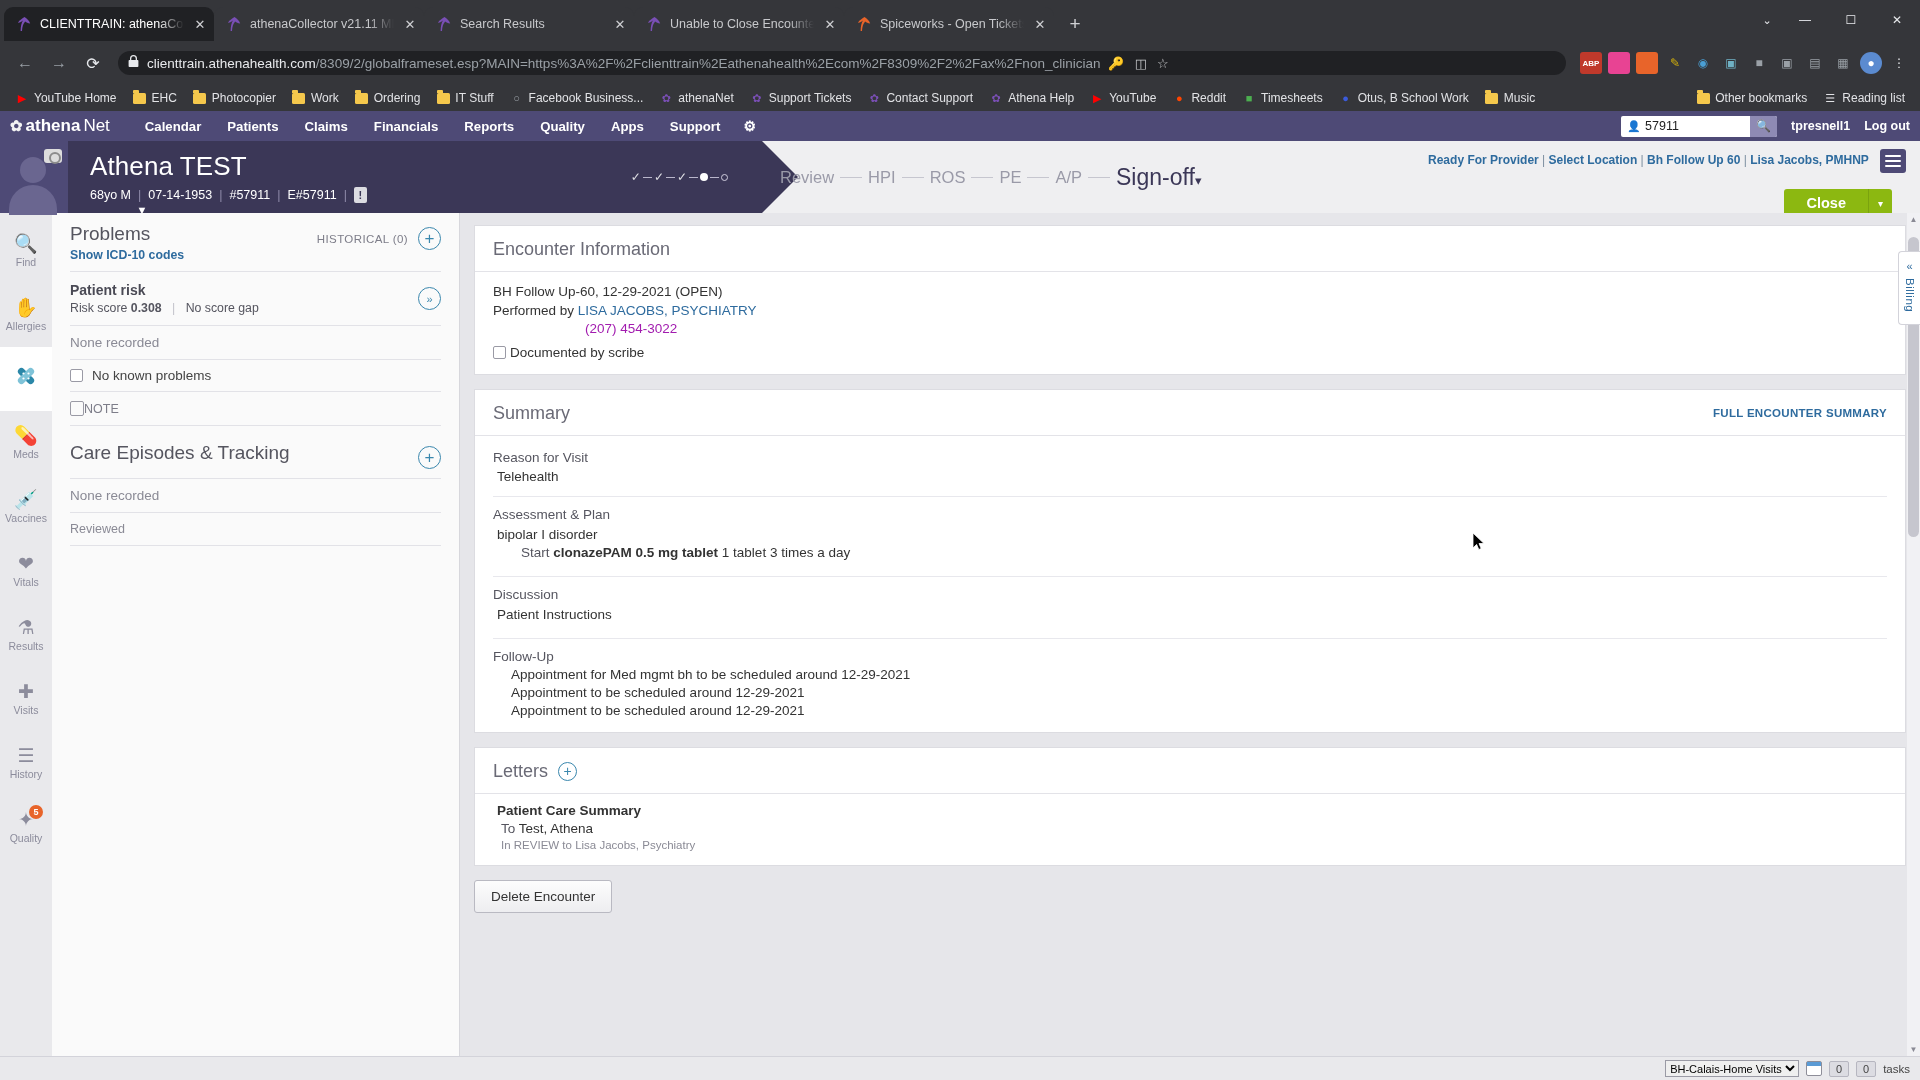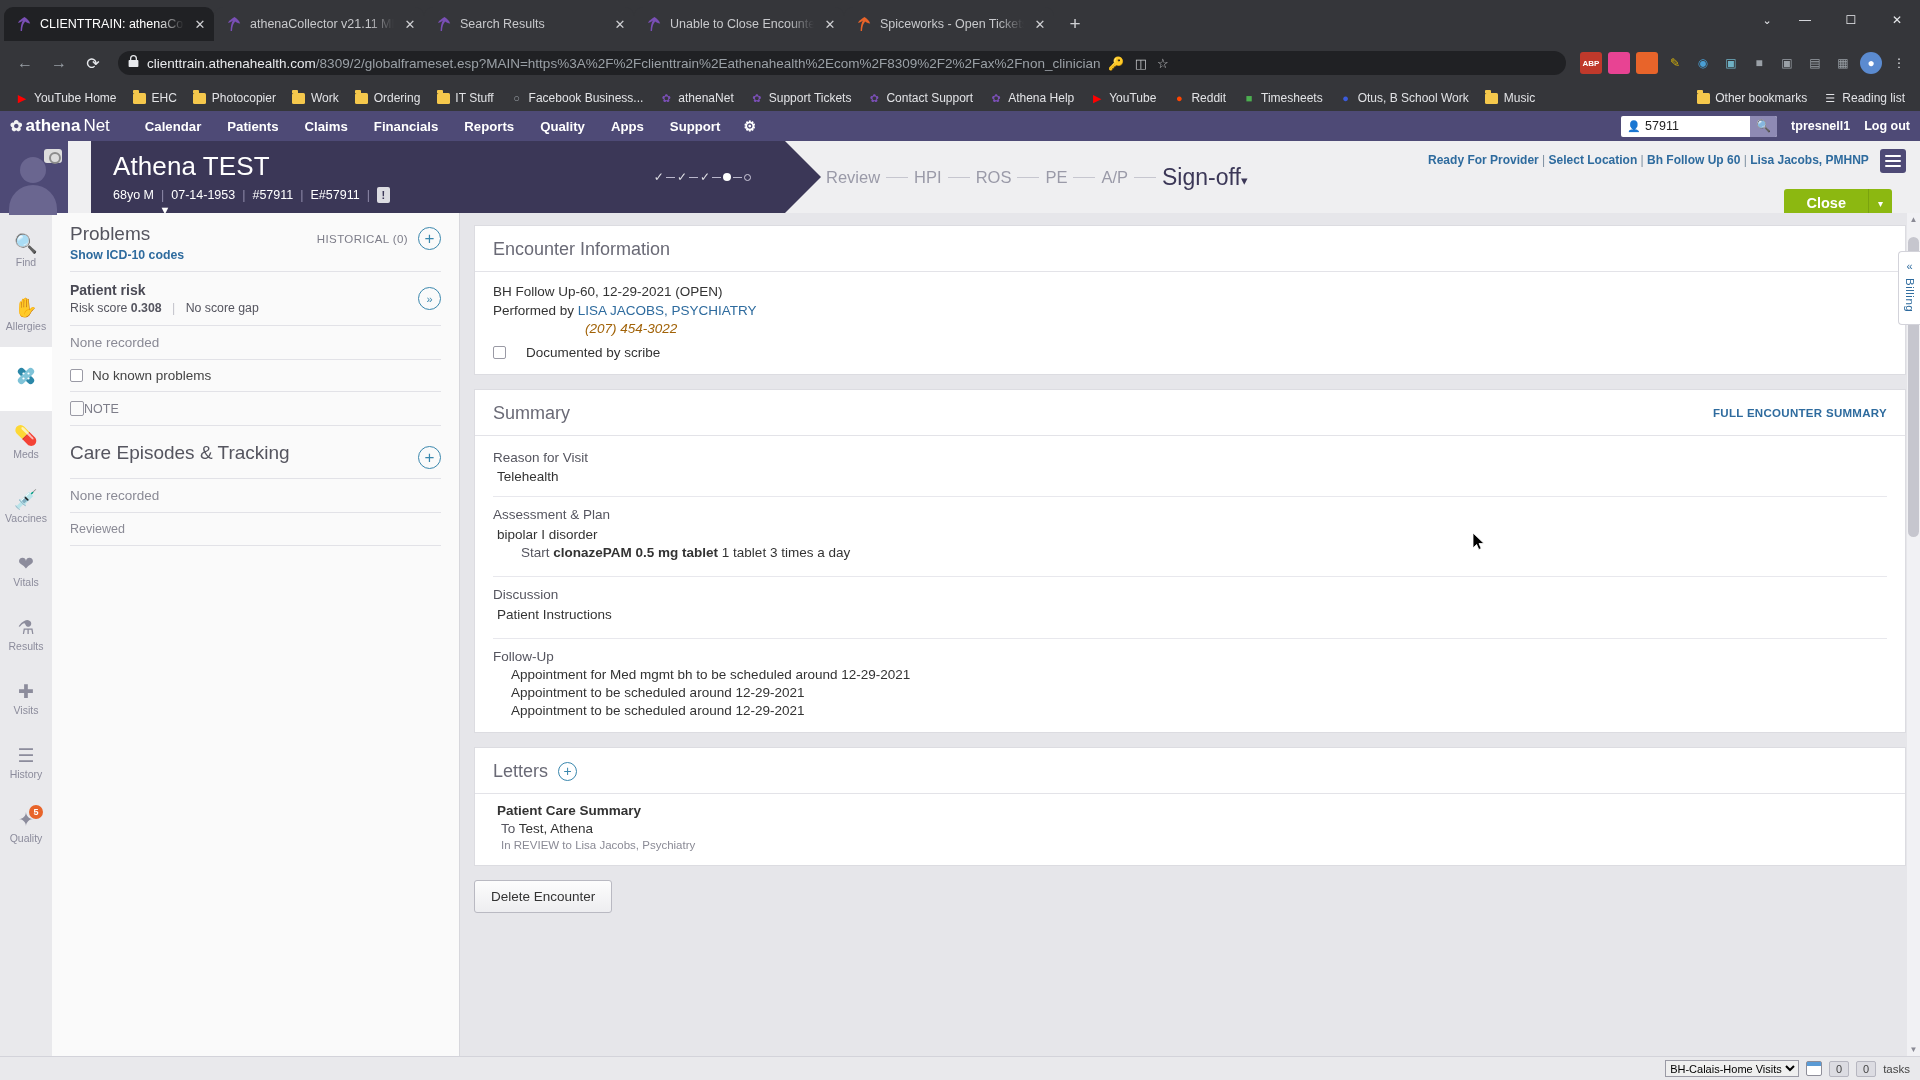--- a/index.html
+++ b/index.html
@@ -86,21 +86,21 @@
   .nav-right { margin-left:auto; display:flex; align-items:center; gap:14px; }
   .searchwrap { display:flex; align-items:center; height:21px; background:#fff; border-radius:2px; }
   .searchwrap .personicon{ color:#7b7b7b; font-size:11px; padding:0 4px 0 6px;}
   .searchwrap input { border:0; outline:0; height:19px; width:105px; font-size:12.5px; color:#222;
                       font-family:"Liberation Sans", sans-serif; }
   .searchbtn { width:27px;height:21px; background:#8e8ab4; color:#fff; display:flex;
                align-items:center;justify-content:center; font-size:12px; border-radius:0 2px 2px 0;}
   .nav-right .user { font-size:12.5px; font-weight:bold; }
 
   
-  #patient-banner { height:72px; background:#efeff1; position:relative; display:flex;gap:23px; }
+  #patient-banner { height:72px; background:#efeff1; position:relative; display:flex; }
   .avatar-box { width:68px; height:72px; background:#4e4a76; position:relative; }
   .avatar-head { position:absolute; left:20px; top:16px; width:26px;height:26px;border-radius:50%;
                  background:#6a6690; }
   .avatar-body { position:absolute; left:9px; top:44px; width:48px;height:30px;border-radius:24px 24px 0 0;
                  background:#6a6690; }
   .cam-badge { position:absolute; right:6px; top:8px; width:18px;height:14px; background:#ddd;
                border-radius:3px; }
   .cam-badge:before{content:"";position:absolute;left:5px;top:3px;width:8px;height:8px;border-radius:50%;
                border:2px solid #8c8c8c;}
   .banner-arrow {
@@ -185,22 +185,22 @@
   
   #main { flex:1 1 auto; background:#e6e6ea; padding:12px 14px; overflow:hidden; position:relative;}
   .card { background:#fff; border:1px solid #dcdce1; margin-bottom:14px; }
   .card-title { font-size:18px; color:#6a6a76; font-weight:normal; padding:13px 18px 11px 18px;
                 border-bottom:1px solid #e3e3e8; display:flex; align-items:center;}
   .card-title .right-link { margin-left:auto; font-size:11.5px; color:#2e6b9e; font-weight:bold;
                             letter-spacing:.3px; }
   .card-body { padding:12px 18px 14px 18px; }
   .enc-line { font-size:13.5px; color:#333; line-height:1.25; }
   .enc-line a { color:#2e6b9e; text-decoration:none; }
-  .enc-phone { padding-left:92px; font-size:13.5px; color:#a16207; margin-top:1px;font-style:italic;}
-  .scribe-row { display:flex; align-items:center; gap:20px; margin-top:9px; font-size:13.5px; color:#333; }
+  .enc-phone { padding-left:92px; font-size:13.5px; color:#a21caf; margin-top:1px;}
+  .scribe-row { display:flex; align-items:center; gap:4px; margin-top:9px; font-size:13.5px; color:#333; }
 
   .sec-label { font-size:13.5px; color:#55555f; padding:10px 0 0 0;}
   .sec-val { font-size:13.5px; color:#333; padding:4px 0 0 4px; }
   .hr-thin { height:1px; background:#e8e8ed; margin:12px 0 0 0; }
   .ap-item { font-size:13.5px; color:#333; padding-left:4px; margin-top:5px;}
   .ap-sub { font-size:13.5px; color:#333; padding-left:28px; margin-top:3px;}
   .ap-sub b { font-weight:bold; }
   .ap-sub .start { color:#55555f; }
   .fu-item { font-size:13.5px; color:#333; padding-left:18px; margin-top:3px;}
 

